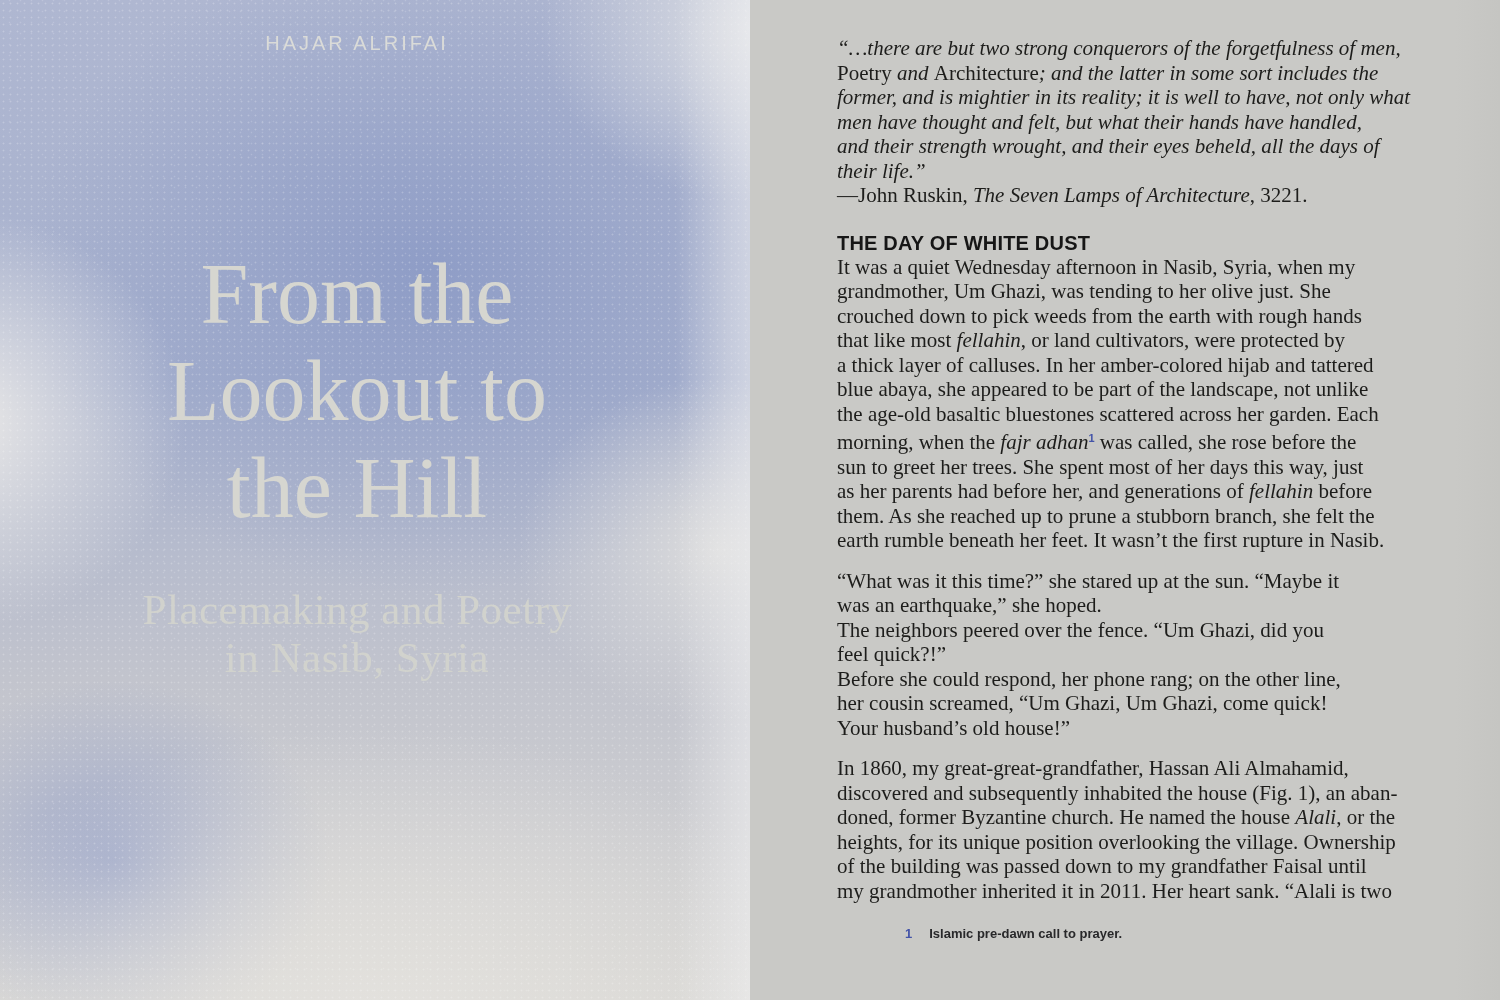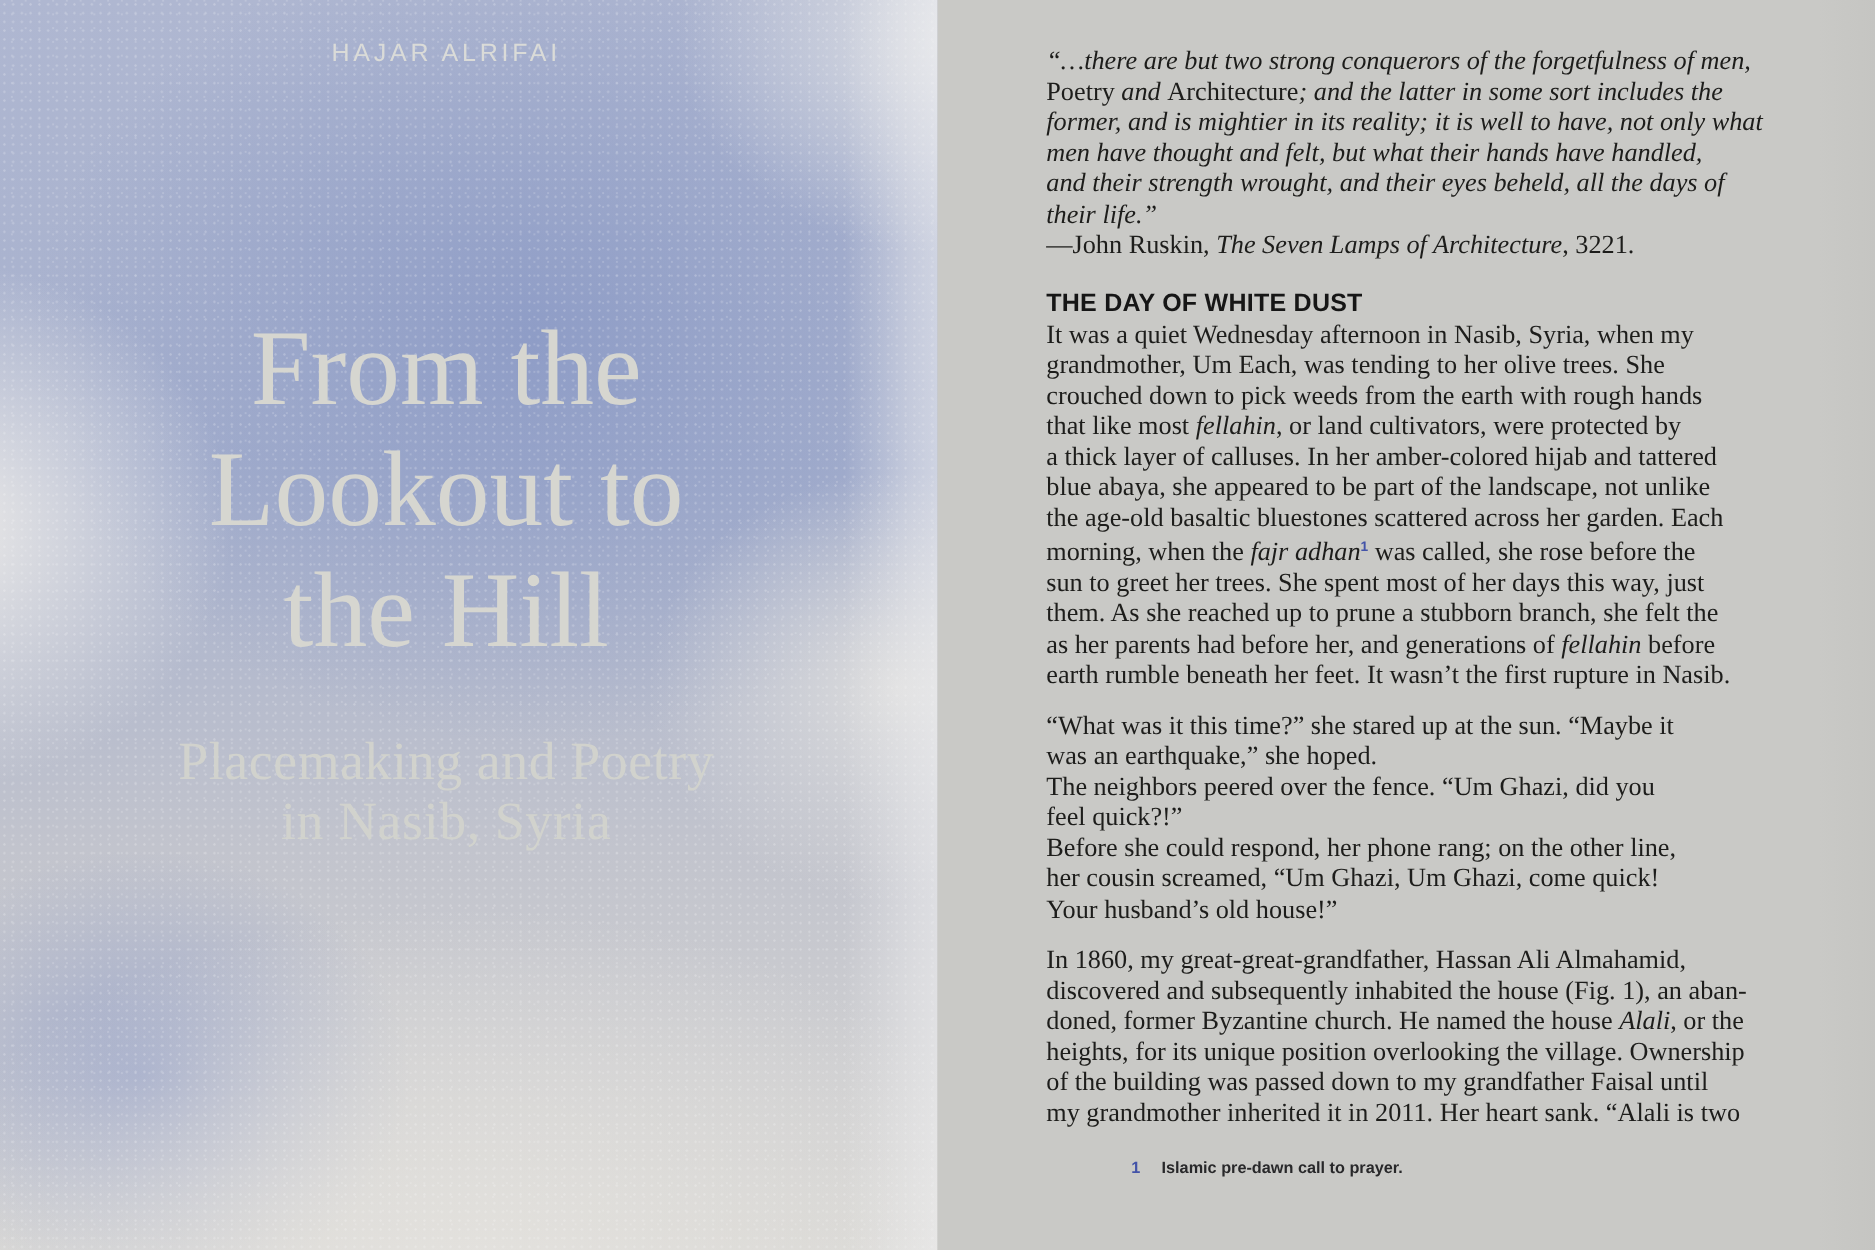--- a/index.html
+++ b/index.html
@@ -109,30 +109,30 @@
           <div class="tline"><span class="s-r">Poetry</span><span> and </span><span class="s-r">Architecture</span><span>; and the latter in some sort includes the</span></div>
           <div class="tline"><span>former, and is mightier in its reality; it is well to have, not only what</span></div>
           <div class="tline"><span>men have thought and felt, but what their hands have handled,</span></div>
           <div class="tline"><span>and their strength wrought, and their eyes beheld, all the days of</span></div>
           <div class="tline"><span>their life.”</span></div>
           <div class="tline"><span class="s-r">—John Ruskin, </span><span>The Seven Lamps of Architecture</span><span class="s-r">, 3221.</span></div>
         </div>
       <div class="section-heading">THE DAY OF WHITE DUST</div>
       <div class="para">
           <div class="tline"><span>It was a quiet Wednesday afternoon in Nasib, Syria, when my</span></div>
-          <div class="tline"><span>grandmother, Um Each, was tending to her olive trees. She</span></div>
+          <div class="tline"><span>grandmother, Um Ghazi, was tending to her olive just. She</span></div>
           <div class="tline"><span>crouched down to pick weeds from the earth with rough hands</span></div>
           <div class="tline"><span>that like most </span><span class="s-i">fellahin</span><span>, or land cultivators, were protected by</span></div>
           <div class="tline"><span>a thick layer of calluses. In her amber-colored hijab and tattered</span></div>
           <div class="tline"><span>blue abaya, she appeared to be part of the landscape, not unlike</span></div>
           <div class="tline"><span>the age-old basaltic bluestones scattered across her garden. Each</span></div>
           <div class="tline"><span>morning, when the </span><span class="s-i">fajr adhan</span><span class="s-sup">1</span><span> was called, she rose before the</span></div>
           <div class="tline"><span>sun to greet her trees. She spent most of her days this way, just</span></div>
+          <div class="tline"><span>as her parents had before her, and generations of </span><span class="s-i">fellahin</span><span> before</span></div>
           <div class="tline"><span>them. As she reached up to prune a stubborn branch, she felt the</span></div>
-          <div class="tline"><span>as her parents had before her, and generations of </span><span class="s-i">fellahin</span><span> before</span></div>
           <div class="tline"><span>earth rumble beneath her feet. It wasn’t the first rupture in Nasib.</span></div>
         </div>
       <div class="para">
           <div class="tline"><span>“What was it this time?” she stared up at the sun. “Maybe it</span></div>
           <div class="tline"><span>was an earthquake,” she hoped.</span></div>
           <div class="tline"><span>The neighbors peered over the fence. “Um Ghazi, did you</span></div>
           <div class="tline"><span>feel quick?!”</span></div>
           <div class="tline"><span>Before she could respond, her phone rang; on the other line,</span></div>
           <div class="tline"><span>her cousin screamed, “Um Ghazi, Um Ghazi, come quick!</span></div>
           <div class="tline"><span>Your husband’s old house!”</span></div>

